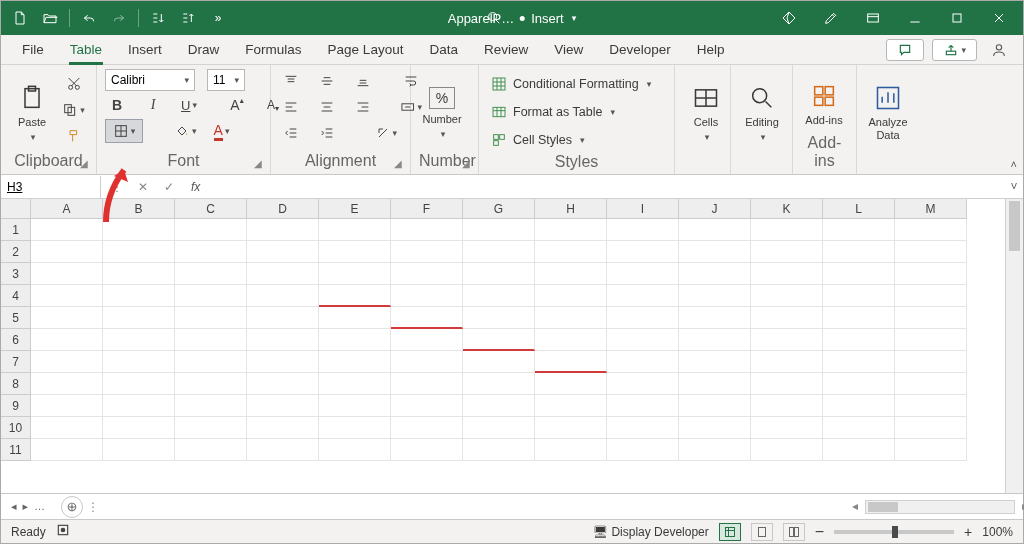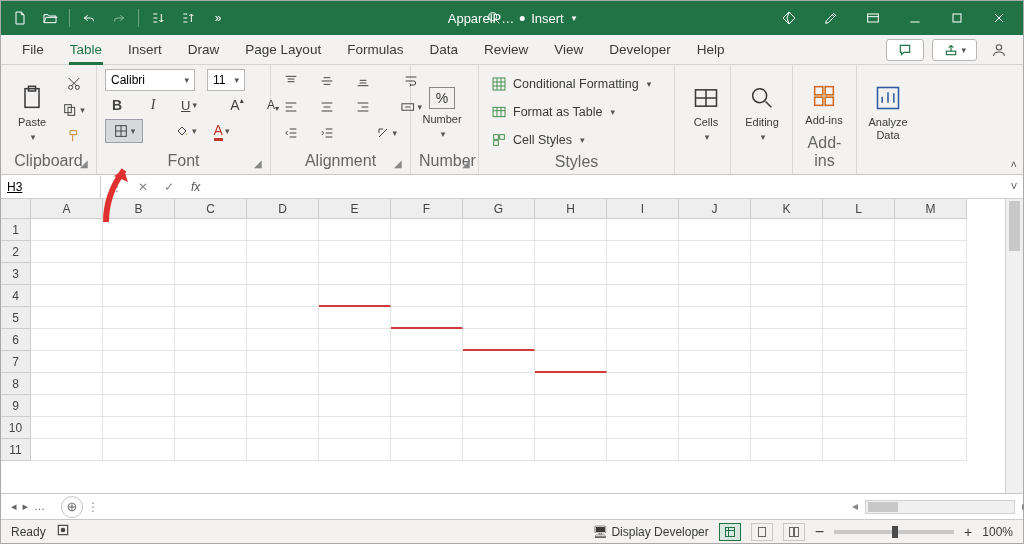--- a/index.html
+++ b/index.html
@@ -179,22 +179,22 @@
           </svg>
         </div>
     </div>
   </div>
 
   <div class="tabs">
     <div class="tabbtn">File</div>
     <div class="tabbtn active">Table</div>
     <div class="tabbtn">Insert</div>
     <div class="tabbtn">Draw</div>
+    <div class="tabbtn">Formulas</div>
     <div class="tabbtn">Page Layout</div>
-    <div class="tabbtn">Formulas</div>
     <div class="tabbtn">Data</div>
     <div class="tabbtn">Review</div>
     <div class="tabbtn">View</div>
     <div class="tabbtn">Developer</div>
     <div class="tabbtn">Help</div>
     <div class="tab-right">
       <div class="pill">
           <svg width="16" height="14" viewBox="0 0 24 24" style="stroke:#217346;fill:none;stroke-width:2">
             <path d="M4 4h16v12H10l-4 4v-4H4z"></path>
           </svg>

